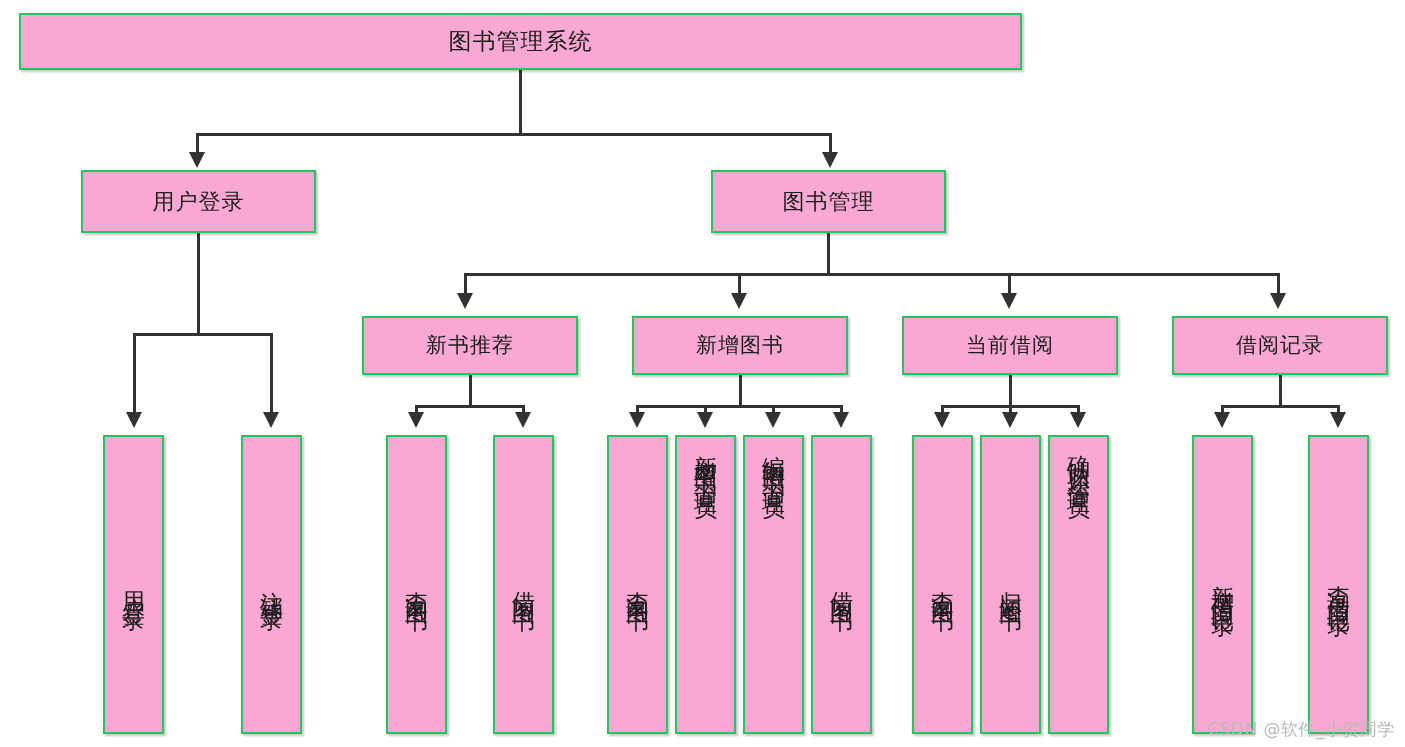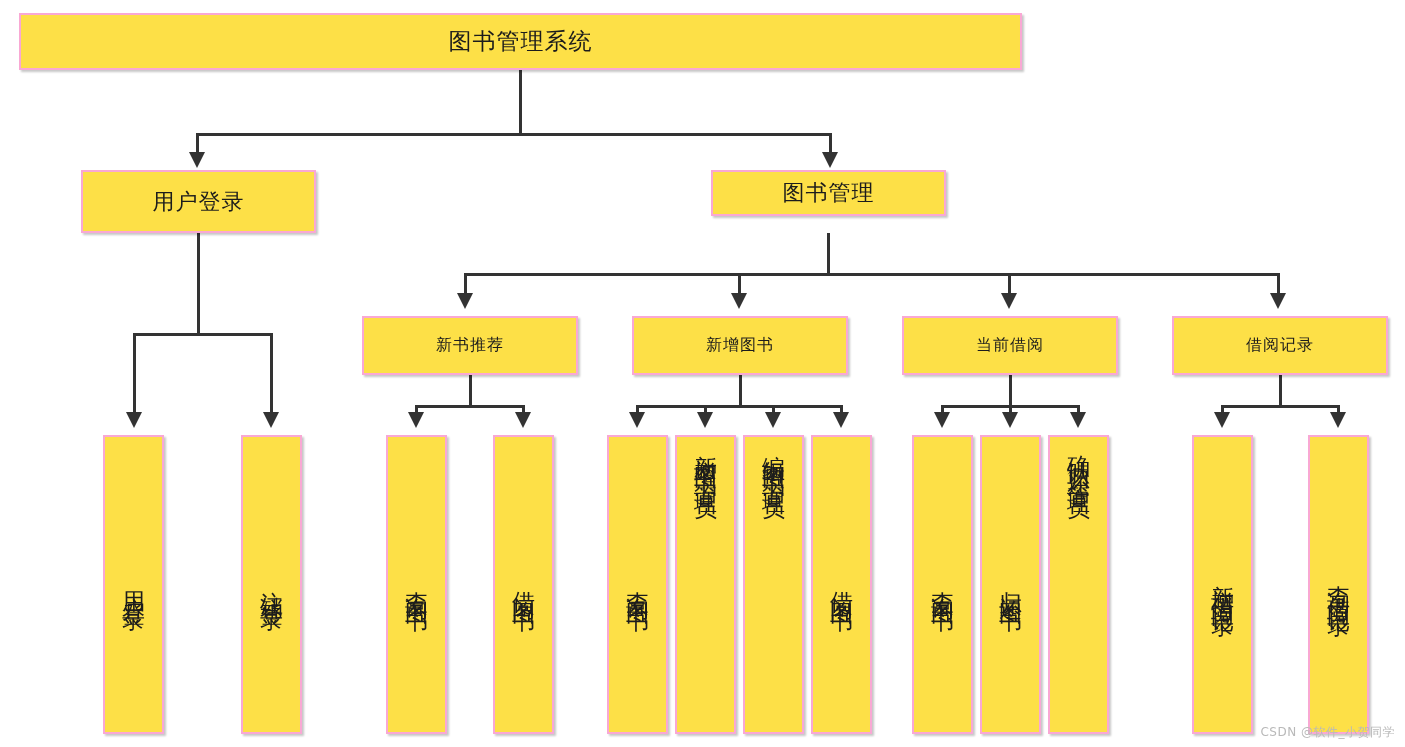--- a/index.html
+++ b/index.html
@@ -9,39 +9,39 @@
     width:1405px;height:747px;
     position:relative;overflow:hidden;
     color:#1a1a1a;
   }
   #diagram{position:absolute;left:0;top:0;width:1405px;height:747px;}
 
   
   .node{
     position:absolute;
     box-sizing:border-box;
-    background:#fde047;
-    border:2px solid #f9a8d4;
+    background:#f9a8d4;
+    border:2px solid #22c55e;
     box-shadow:2px 2px 2px rgba(0,0,0,0.22);
     display:flex;
     align-items:center;
     justify-content:center;
     z-index:5;
   }
   .node .label{
     display:block;
     text-align:center;
     letter-spacing:1px;
     line-height:1.15;
     white-space:nowrap;
     color:#1c1c1c;
   }
   .node.root .label{font-size:23px;}
   .node.lvl2 .label{font-size:22px;}
-  .node.lvl3 .label{font-size:16px;}
+  .node.lvl3 .label{font-size:21px;}
 
   
   .node.leaf{
     align-items:flex-start;
     justify-content:center;
     padding-top:0;
   }
   .node.leaf .label{
     writing-mode:vertical-rl;
     text-orientation:upright;
@@ -65,21 +65,21 @@
     border-left:8px solid transparent;
     border-right:8px solid transparent;
     border-top:16px solid #333333;
     z-index:3;
   }
 
   
   #watermark{
     position:absolute;
     right:10px;bottom:6px;
-    font-size:12px;
+    font-size:17px;
     color:#b9b9b9;
     letter-spacing:0.5px;
     z-index:20;
     white-space:nowrap;
     font-family:"DejaVu Sans","Liberation Sans",sans-serif;
   }
 </style>
 </head>
 <body>
 
@@ -95,21 +95,21 @@
 
   <div class="ln v" style="left:196px;top:133px;width:3px;height:24px;"></div>
   <div class="arrow" style="left:189px;top:152px;"></div>
   <div class="ln v" style="left:829px;top:133px;width:3px;height:24px;"></div>
   <div class="arrow" style="left:822px;top:152px;"></div>
 
   <div class="node lvl2" style="left:81px;top:170px;width:235px;height:63px;">
     <span class="label">用户登录</span>
   </div>
 
-  <div class="node lvl2" style="left:711px;top:170px;width:235px;height:46px;">
+  <div class="node lvl2" style="left:711px;top:170px;width:235px;height:63px;">
     <span class="label">图书管理</span>
   </div>
 
   <div class="ln v" style="left:197px;top:233px;width:3px;height:102px;"></div>
   <div class="ln h" style="left:133px;top:333px;width:139px;height:3px;"></div>
   <div class="ln v" style="left:133px;top:333px;width:3px;height:83px;"></div>
   <div class="arrow" style="left:126px;top:412px;"></div>
   <div class="ln v" style="left:270px;top:333px;width:3px;height:83px;"></div>
   <div class="arrow" style="left:263px;top:412px;"></div>
 

